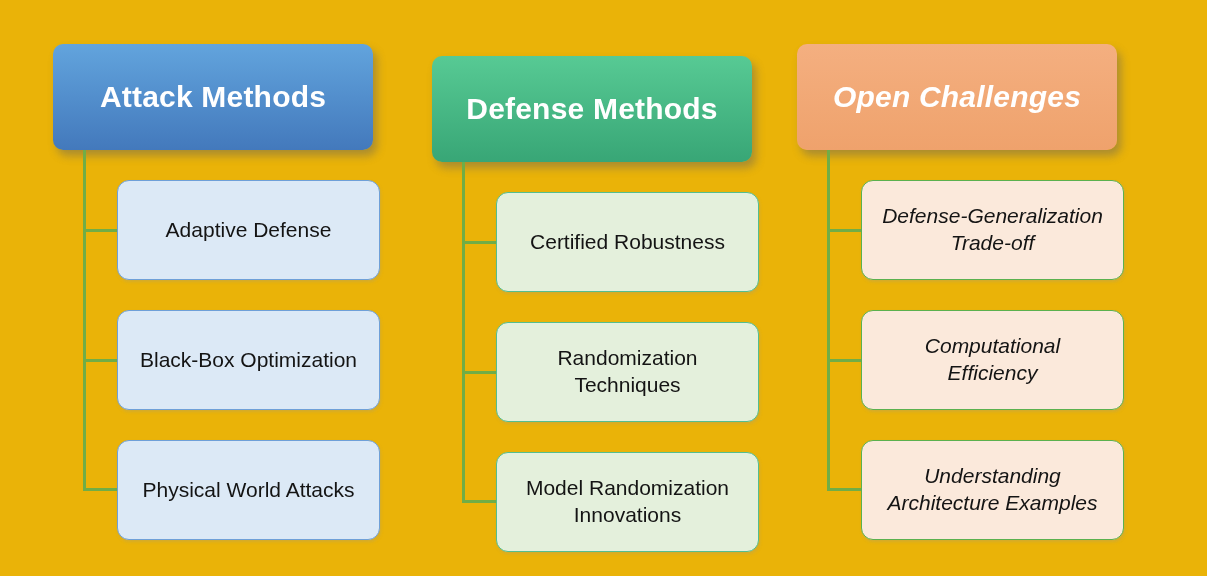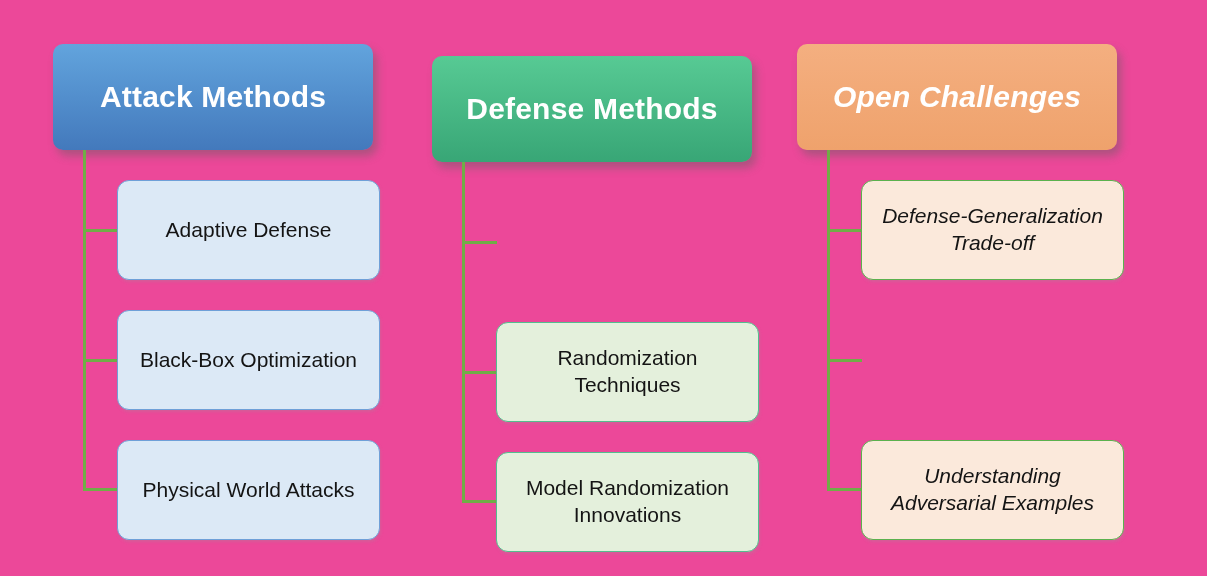--- a/index.html
+++ b/index.html
@@ -5,21 +5,21 @@
   html, body {
     margin: 0;
     padding: 0;
     background: #ffffff;
     font-family: "Liberation Sans", sans-serif;
   }
   .canvas {
     position: relative;
     width: 1207px;
     height: 576px;
-    background: #ec4899;
+    background: #eab308;
     overflow: hidden;
   }
   .column {
     position: absolute;
     top: 0;
     width: 385px;
     height: 576px;
   }
   .col-0 { left: 53px; }
   .col-1 { left: 432px; margin-top: 12px; }
@@ -116,37 +116,43 @@
   </section>
 
   <section class="column col-1" style="--ht: #57CA94; --hb: #38A676; --if: #E4F0DC; --ib: #54BE8E;">
     <div class="header">
       <span class="header-title">Defense Methods</span>
     </div>
     <div class="connector-v"></div>
     <div class="connector-h stub-0"></div>
     <div class="connector-h stub-1"></div>
     <div class="connector-h stub-2"></div>
+    <div class="node row-0">
+      <span class="node-label">Certified Robustness</span>
+    </div>
     <div class="node row-1">
       <span class="node-label">Randomization Techniques</span>
     </div>
     <div class="node row-2">
       <span class="node-label">Model Randomization Innovations</span>
     </div>
   </section>
 
   <section class="column col-2" style="--ht: #F4AF80; --hb: #EFA26C; --if: #FBE9DB; --ib: #5BB14E;">
     <div class="header">
       <span class="header-title">Open Challenges</span>
     </div>
     <div class="connector-v"></div>
     <div class="connector-h stub-0"></div>
     <div class="connector-h stub-1"></div>
     <div class="connector-h stub-2"></div>
     <div class="node row-0">
       <span class="node-label">Defense-Generalization Trade-off</span>
     </div>
+    <div class="node row-1">
+      <span class="node-label">Computational Efficiency</span>
+    </div>
     <div class="node row-2">
-      <span class="node-label">Understanding Adversarial Examples</span>
+      <span class="node-label">Understanding Architecture Examples</span>
     </div>
   </section>
 
 </div>
 
 </body></html>

